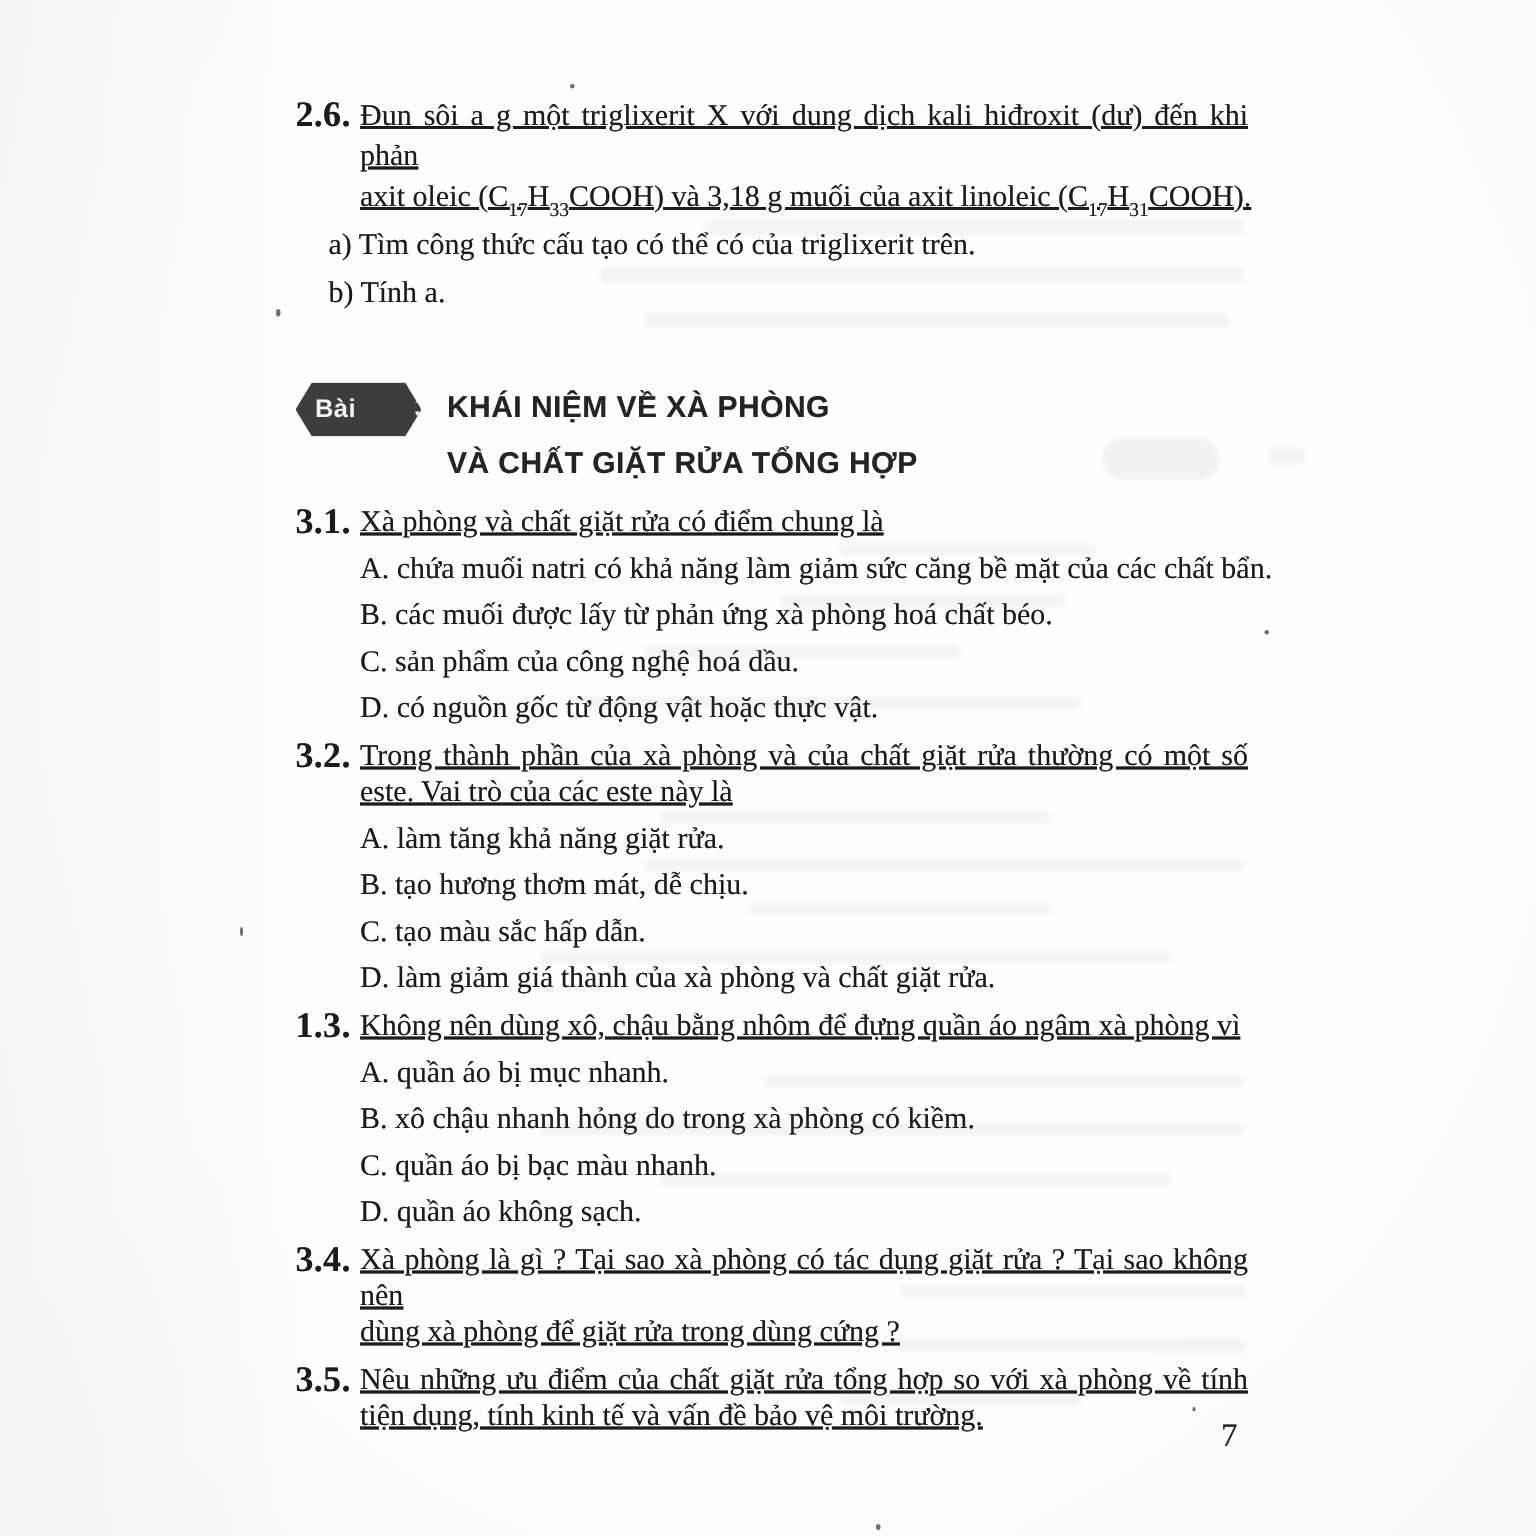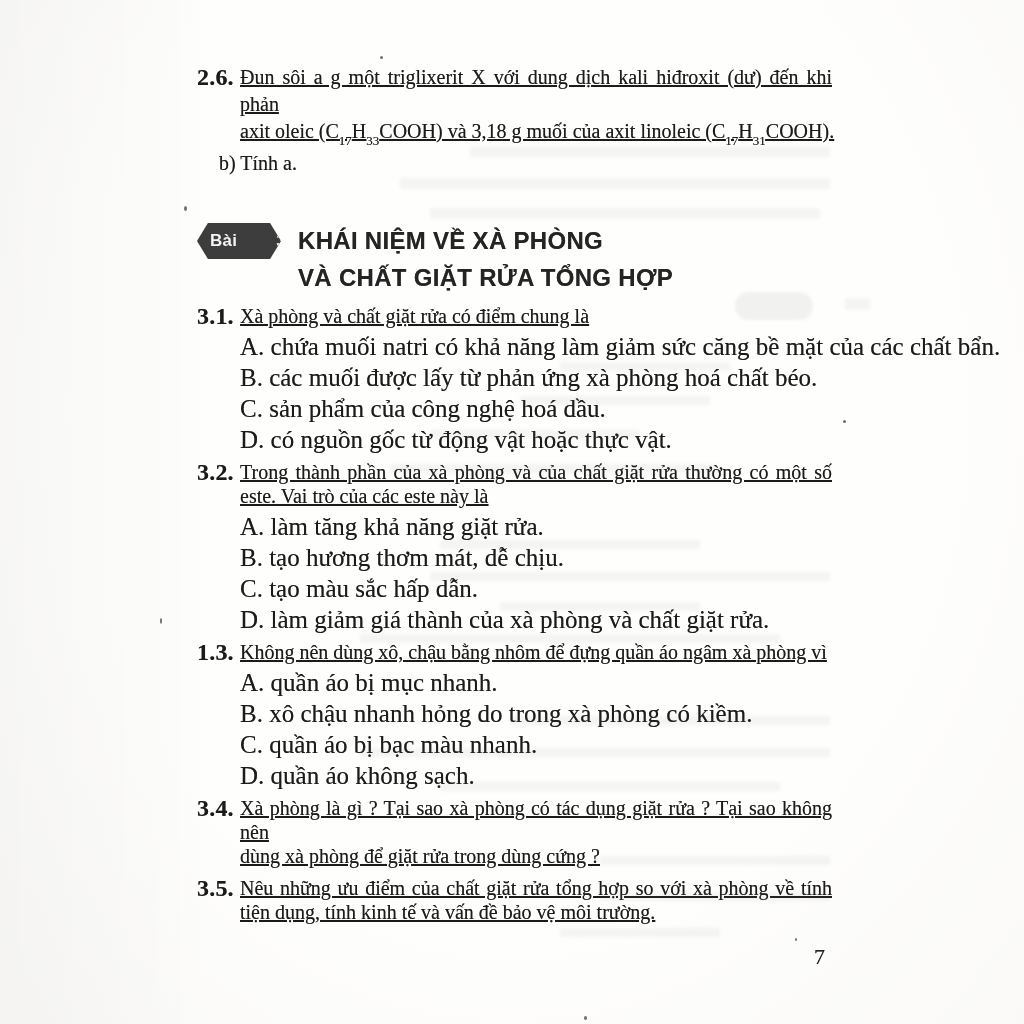--- a/index.html
+++ b/index.html
@@ -64,29 +64,29 @@
     background: #707070; transform: skewX(-18deg);
   }
   .badge-number {
     color: #f4f4f4; font-family: "Liberation Sans", sans-serif;
     font-weight: bold; font-size: 19px; margin-left: 9px;
   }
   .lesson-title {
     margin-left: 17px;
     font-family: "Liberation Sans", sans-serif;
     font-weight: bold;
-    font-size: 24px;
+    font-size: 20px;
     line-height: 37px;
     color: #242424;
     letter-spacing: 0.3px;
   }
   
   .questions { margin-top: 3px; }
   .question { margin-top: 8px; }
-  .option { line-height: 24px; margin-top: 7px; white-space: nowrap; font-size: 25px; }
+  .option { line-height: 24px; margin-top: 7px; white-space: nowrap; font-size: 20px; }
 
   .page-number {
     position: absolute;
     left: 814px; top: 944px;
     font-size: 22px;
     color: #222;
   }
   
   .ghost {
     position: absolute;
@@ -112,20 +112,21 @@
   <div class="content scan-text">
 
     <section class="problem">
       <div class="qrow">
         <div class="qnum">2.6.</div>
         <div class="qbody">
           <div>
               <div class="tline full">Đun sôi a g một triglixerit X với dung dịch kali hiđroxit (dư) đến khi phản</div>
               <div class="tline">axit oleic (C<sub>17</sub>H<sub>33</sub>COOH) và 3,18 g muối của axit linoleic (C<sub>17</sub>H<sub>31</sub>COOH).</div>
             </div>
+          <div class="subq">a) Tìm công thức cấu tạo có thể có của triglixerit trên.</div>
           <div class="subq">b) Tính a.</div>
         </div>
       </div>
     </section>
 
     <section class="lesson-header">
       <div class="badge">
         <span class="badge-label">Bài</span>
         <span class="badge-divider"></span>
         <span class="badge-number">3</span>

